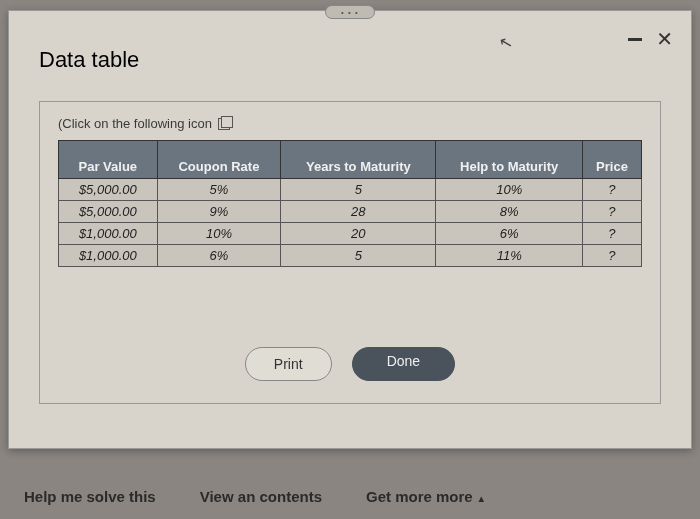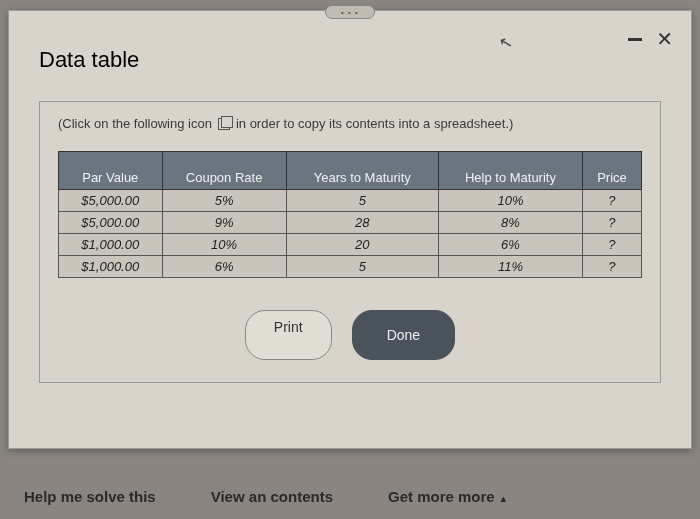--- a/index.html
+++ b/index.html
@@ -63,21 +63,21 @@
     }
     .content-box {
       margin: 18px 30px 0 30px;
       border: 1px solid #999;
       background: #d8d4cc;
       padding: 14px 18px 22px 18px;
     }
     .instruction {
       font-size: 13px;
       color: #3a3a3a;
-      margin-bottom: 20px;
+      margin-bottom: 9px;
       display: flex;
       align-items: center;
       gap: 4px;
     }
     .copy-icon {
       display: inline-block;
       width: 12px;
       height: 12px;
       border: 1px solid #555;
       position: relative;
@@ -96,21 +96,21 @@
     table {
       border-collapse: collapse;
       width: 100%;
       font-size: 13px;
     }
     th {
       background: #6b7580;
       color: #f0f0f0;
       border: 1px solid #333;
       padding: 4px 6px;
-      font-weight: normal;
+      font-weight: bold;
       text-align: center;
       vertical-align: bottom;
       height: 38px;
     }
     td {
       border: 1px solid #555;
       padding: 3px 8px;
       text-align: center;
       background: #cac5bc;
       color: #222;
@@ -121,30 +121,31 @@
       justify-content: center;
       gap: 20px;
       margin-top: 32px;
     }
     .btn {
       padding: 8px 28px;
       border-radius: 20px;
       font-size: 14px;
       cursor: pointer;
       border: 1px solid #888;
+      margin-top: 48px;
     }
     .btn-print { background: #e0ddd5; color: #333; }
-    .btn-done { background: #4a525c; color: #eee; border-color: #4a525c; padding: 16px 34px; }
+    .btn-done { background: #4a525c; color: #eee; border-color: #4a525c; padding: 5px 34px; }
     .footer {
       position: absolute;
       bottom: 14px;
       left: 24px;
       right: 24px;
       display: flex;
-      gap: 55px;
+      gap: 44px;
       font-size: 15px;
       color: #2a2a2a;
       font-weight: bold;
     }
     .footer span { cursor: pointer; }
     .caret { font-size: 10px; margin-left: 2px; }
   </style>
 </head>
 <body>
 
@@ -155,21 +156,20 @@
     <div class="close-btn">✕</div>
   </div>
   <div class="cursor-icon">↖</div>
 
   <div class="title">Data table</div>
 
   <div class="content-box">
     <div class="instruction">
       <span>(Click on the following icon</span>
       <span class="copy-icon"></span>
-      <span>in order to copy its contents into a spreadsheet.)</span>
     </div>
 
     <table>
       <thead>
         <tr>
           <th>Par Value</th>
           <th>Coupon Rate</th>
           <th>Years to Maturity</th>
           <th>Help to Maturity</th>
           <th>Price</th>

